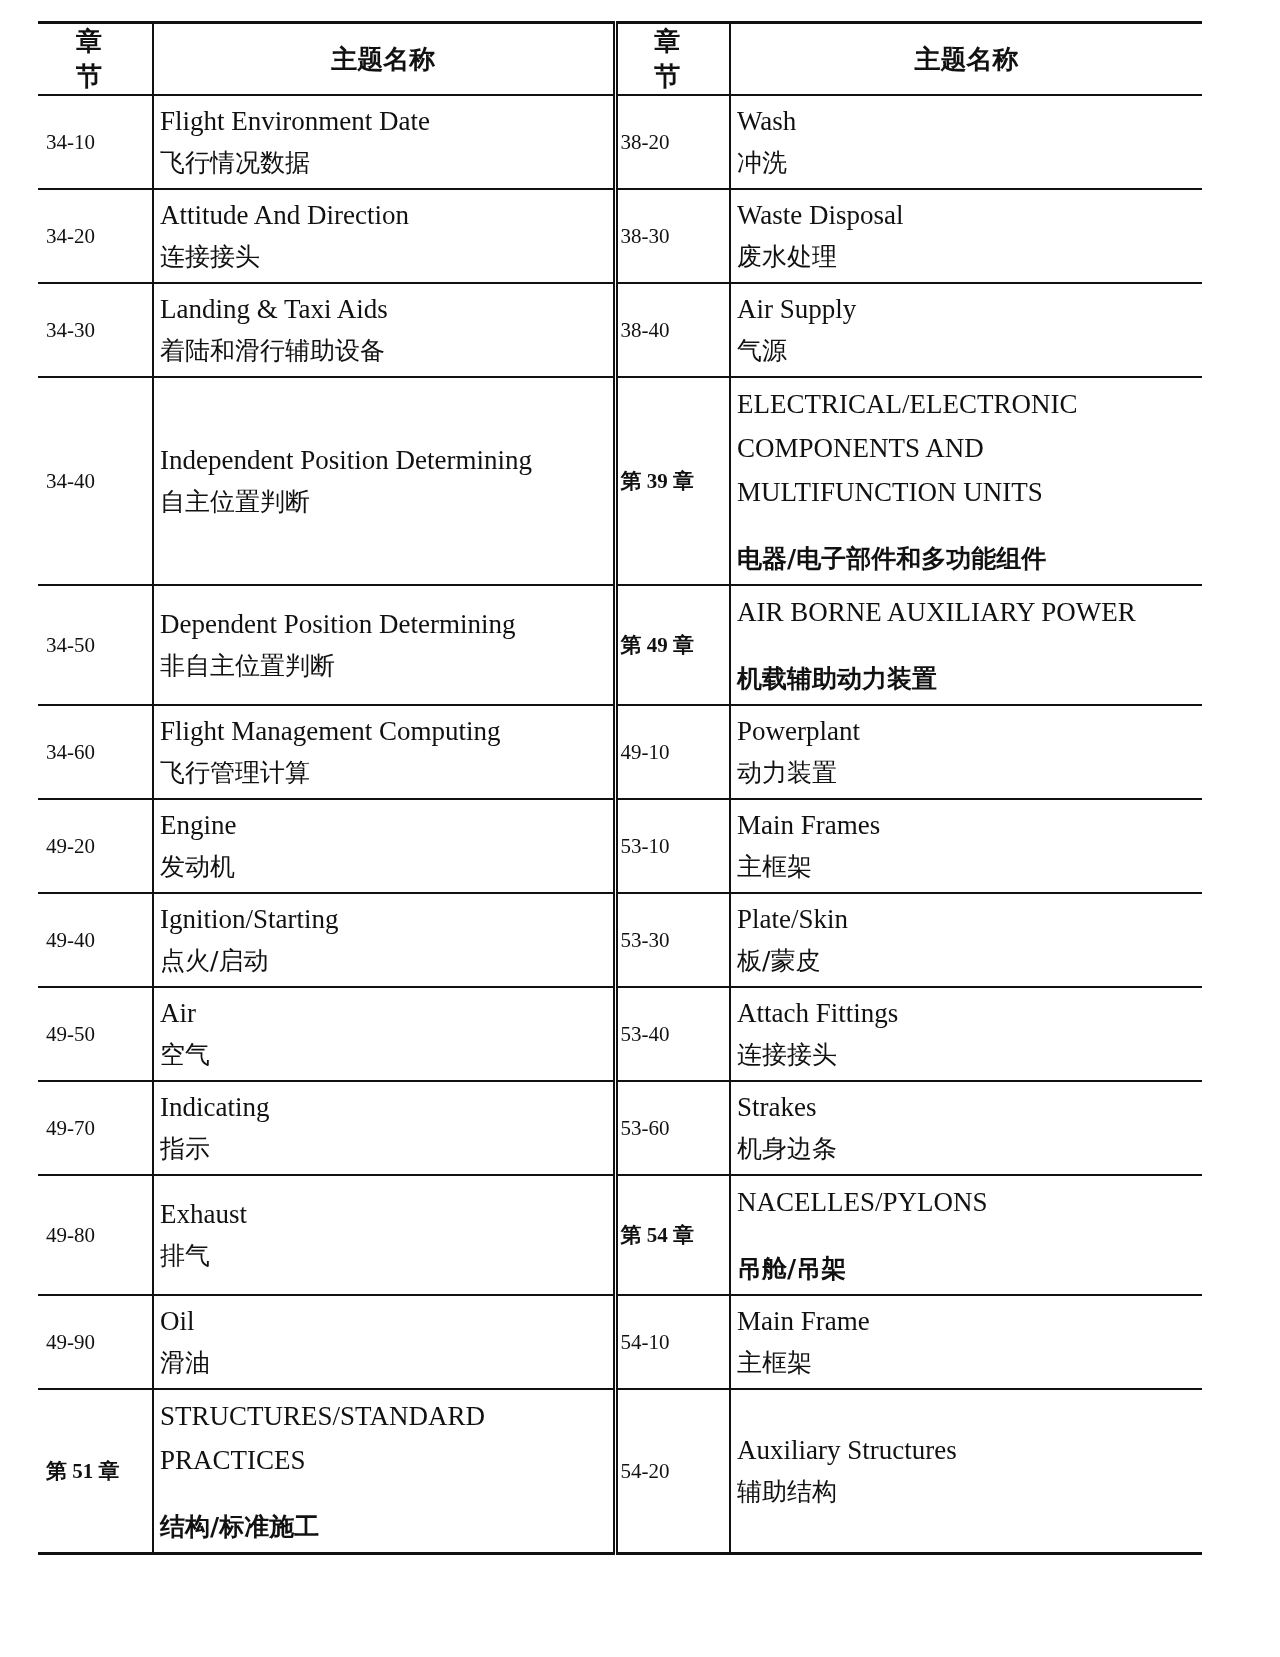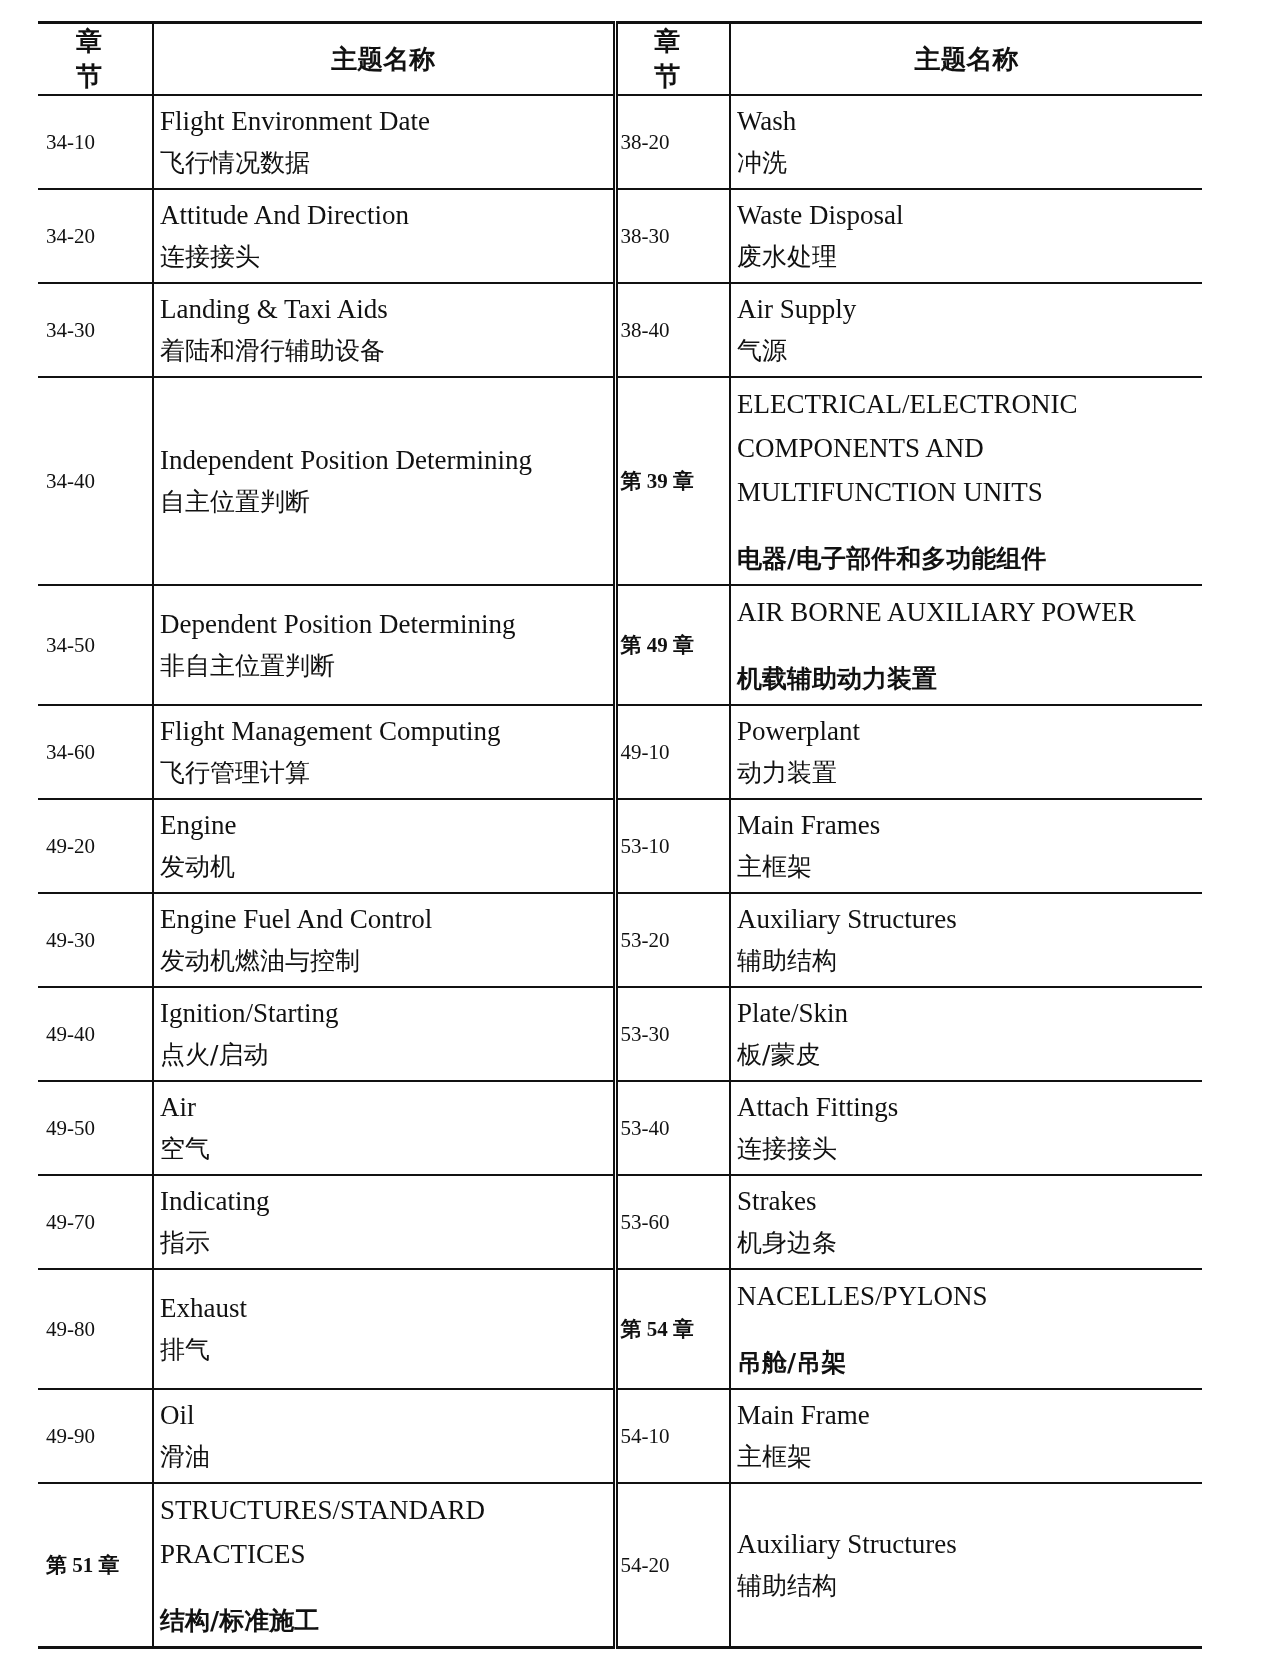--- a/index.html
+++ b/index.html
@@ -132,32 +132,20 @@
           <span class="en">Engine</span>
           <span class="zh">发动机</span>
         </td>
       <td class="c-code2 code right">53-10</td>
       <td class="c-name2 name">
           <span class="en">Main Frames</span>
           <span class="zh">主框架</span>
         </td>
     </tr>
 
-    <tr class="r90">
-      <td class="c-code code">49-30</td>
-      <td class="c-name name">
-          <span class="en">Engine Fuel And Control</span>
-          <span class="zh">发动机燃油与控制</span>
-        </td>
-      <td class="c-code2 code right">53-20</td>
-      <td class="c-name2 name">
-          <span class="en">Auxiliary Structures</span>
-          <span class="zh">辅助结构</span>
-        </td>
-    </tr>
 
     <tr class="r90">
       <td class="c-code code">49-40</td>
       <td class="c-name name">
           <span class="en">Ignition/Starting</span>
           <span class="zh">点火/启动</span>
         </td>
       <td class="c-code2 code right">53-30</td>
       <td class="c-name2 name">
           <span class="en">Plate/Skin</span>

